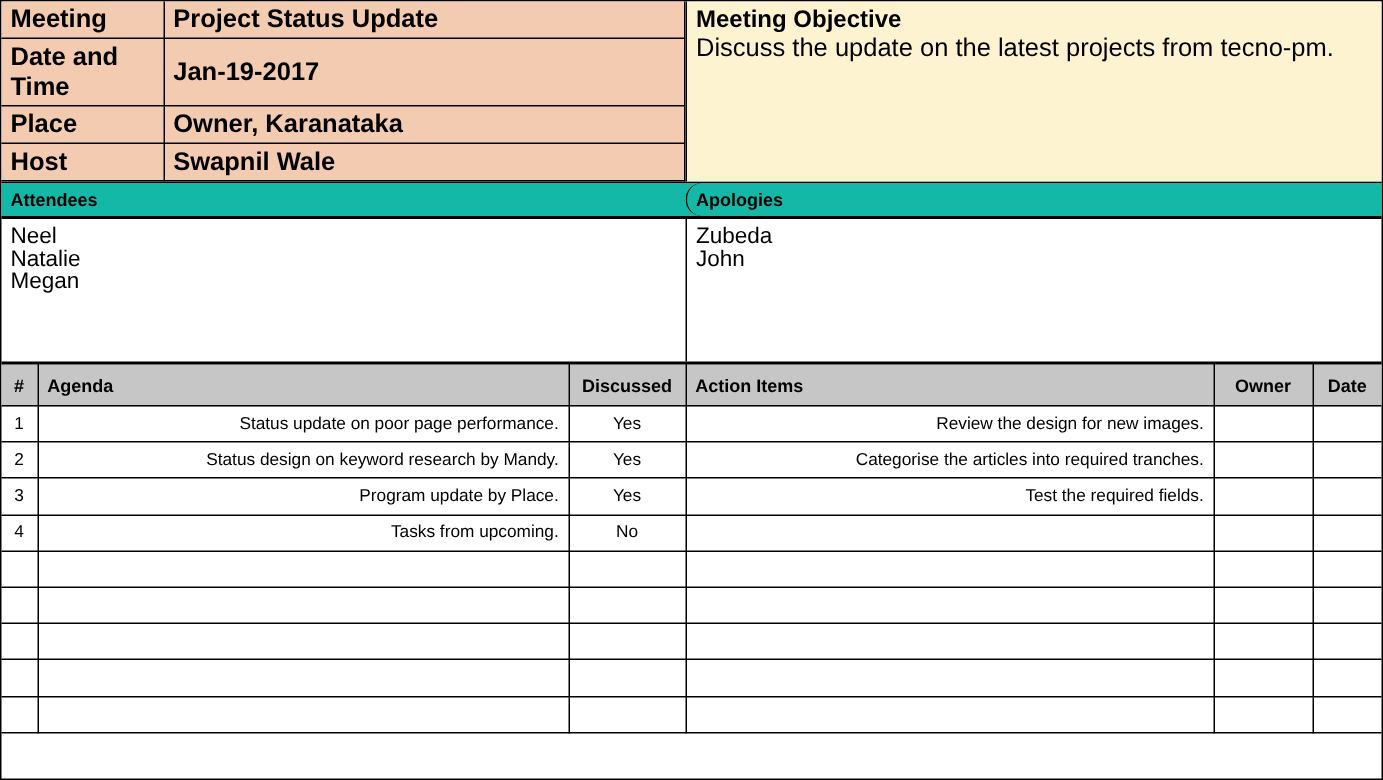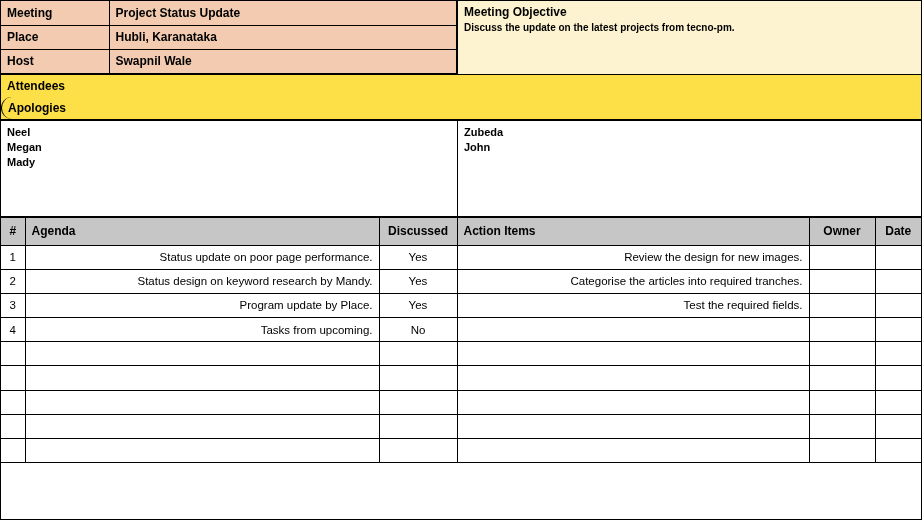--- a/index.html
+++ b/index.html
@@ -37,59 +37,57 @@
   .top-right {
     width: 464px;
     box-sizing: border-box;
     border-left: 1px solid #000;
     background: #fdf3d0;
     padding: 4px 6px 4px 6px;
     position: relative;
   }
   .objective-title {
     font-weight: bold;
-    font-size: 12px;
+    font-size: 16px;
     margin-bottom: 2px;
   }
   .objective-text {
-    font-size: 10px;
+    font-size: 17px;
     line-height: 14px;
-    font-weight: bold;
   }
 
   .info-table {
     width: 100%;
     border-collapse: collapse;
     table-layout: fixed;
   }
   .info-table td {
     border: 1px solid #000;
     background: #f2cbb0;
     font-weight: bold;
-    font-size: 12px;
+    font-size: 17px;
     height: 24px;
     padding: 2px 6px;
     vertical-align: middle;
     box-sizing: border-box;
   }
   .info-table td.label {
     width: 108px;
   }
   .info-table tr:first-child td { border-top: none; }
   .info-table td:first-child { border-left: none; }
 
   
   .ap-head-row {
     display: flex;
     width: 100%;
     box-sizing: border-box;
     border-top: 1px solid #000;
     border-bottom: 2px solid #000;
-    background: #fde047;
-    flex-direction: column;
+    background: #14b8a6;
   }
   .ap-head-left, .ap-head-right {
     box-sizing: border-box;
     font-weight: bold;
     font-size: 12px;
     padding: 3px 6px;
     height: 22px;
     line-height: 16px;
   }
   .ap-head-left { width: 456px; }
@@ -98,23 +96,22 @@
   .ap-body-row {
     display: flex;
     width: 100%;
     box-sizing: border-box;
     border-bottom: 1px solid #000;
     height: 96px;
   }
   .ap-body-left, .ap-body-right {
     box-sizing: border-box;
     padding: 4px 6px;
-    font-size: 11px;
+    font-size: 15px;
     line-height: 15px;
-    font-weight: bold;
   }
   .ap-body-left { width: 456px; }
   .ap-body-right { width: 424px; border-left: 1px solid #000; }
   .namelist div { white-space: nowrap; }
 
   
   .agenda-table {
     width: 100%;
     border-collapse: collapse;
     table-layout: fixed;
@@ -155,22 +152,26 @@
 
   <div class="top">
     <div class="top-left">
       <table class="info-table">
         <tbody>
             <tr>
           <td class="label">Meeting</td>
           <td>Project Status Update</td>
         </tr>
         <tr>
+          <td class="label">Date and Time</td>
+          <td>Jan-19-2017</td>
+        </tr>
+        <tr>
           <td class="label">Place</td>
-          <td>Hubli, Karanataka</td>
+          <td>Owner, Karanataka</td>
         </tr>
         <tr>
           <td class="label">Host</td>
           <td>Swapnil Wale</td>
         </tr>
       </tbody>
         </table>
     </div>
     <div class="top-right">
       <div class="objective-title">Meeting Objective</div>
@@ -180,22 +181,22 @@
 
   <div class="ap-head-row">
     <div class="ap-head-left">Attendees</div>
     <div class="ap-head-right">Apologies</div>
   </div>
 
   <div class="ap-body-row">
     <div class="ap-body-left">
       <div class="namelist">
         <div>Neel</div>
+        <div>Natalie</div>
         <div>Megan</div>
-        <div>Mady</div>
       </div>
     </div>
     <div class="ap-body-right">
       <div class="namelist">
         <div>Zubeda</div>
         <div>John</div>
       </div>
     </div>
   </div>
 

